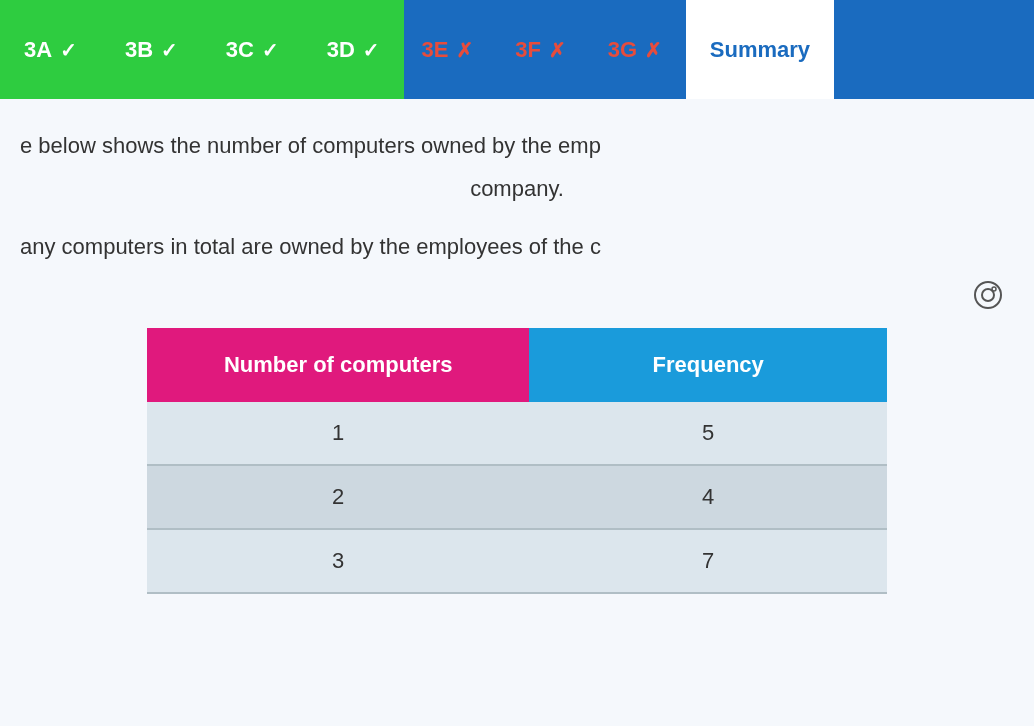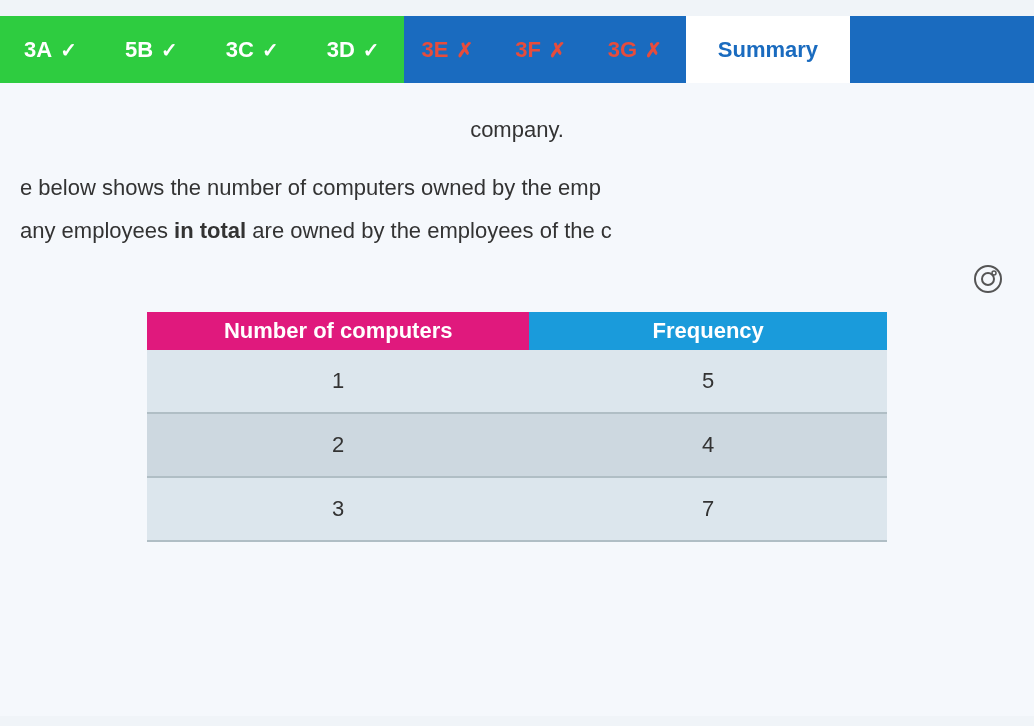--- a/index.html
+++ b/index.html
@@ -15,23 +15,22 @@
       font-family: Arial, sans-serif;
       overflow: hidden;
     }
 
     
     .top-bar {
       display: flex;
       align-items: center;
       background-color: #1a6bbf;
       padding: 0;
-      height: 67px;
+      height: 99px;
       gap: 0;
-      margin-top: 16px;
     }
 
     .tab {
       display: flex;
       align-items: center;
       justify-content: center;
       padding: 0 24px;
       height: 100%;
       font-size: 22px;
       font-weight: bold;
@@ -50,21 +49,21 @@
       font-size: 22px;
       padding-left: 18px;
     }
 
     .tab.summary {
       background-color: transparent;
       color: #1a6bbf;
       background-color: white;
       font-size: 22px;
       font-weight: bold;
-      padding: 0 32px;
+      padding: 0 24px;
       height: 100%;
     }
 
     .check-icon {
       font-size: 20px;
     }
 
     .x-icon {
       font-size: 20px;
       color: #e74c3c;
@@ -79,21 +78,21 @@
 
     .description-text {
       font-size: 22px;
       color: #333;
       text-align: left;
       margin-bottom: 10px;
       line-height: 1.5;
     }
 
     .description-text span.bold {
-      font-weight: bold;
+      font-weight: normal;
     }
 
     .camera-icon-container {
       display: flex;
       justify-content: flex-end;
       margin-bottom: 10px;
       padding-right: 10px;
     }
 
     .camera-icon {
@@ -107,21 +106,21 @@
       justify-content: center;
       margin-top: 10px;
     }
 
     table {
       border-collapse: collapse;
       width: 740px;
     }
 
     thead tr th {
-      padding: 6px 20px;
+      padding: 24px 20px;
       font-size: 22px;
       font-weight: bold;
       color: white;
       text-align: center;
     }
 
     th.col-number {
       background-color: #e0197d;
       width: 370px;
     }
@@ -149,21 +148,21 @@
   </style>
 </head>
 <body>
 
 <div class="top-bar">
   <div class="tab completed">
     <span>3A</span>
     <span class="check-icon">✓</span>
   </div>
   <div class="tab completed">
-    <span>5B</span>
+    <span>3B</span>
     <span class="check-icon">✓</span>
   </div>
   <div class="tab completed">
     <span>3C</span>
     <span class="check-icon">✓</span>
   </div>
   <div class="tab completed">
     <span>3D</span>
     <span class="check-icon">✓</span>
   </div>
@@ -179,25 +178,25 @@
     <span>3G</span>
     <span class="x-icon">✗</span>
   </div>
   <div class="tab summary">
     <span>Summary</span>
   </div>
 </div>
 
 <div class="content">
 
+  <p class="description-text">e below shows the number of computers owned by the emp</p>
   <p class="description-text" style="text-align:center; margin-bottom: 25px;">company.</p>
-  <p class="description-text">e below shows the number of computers owned by the emp</p>
 
   <p class="description-text" style="margin-bottom: 16px;">
-    <span>any employees </span><span class="bold">in total</span><span> are owned by the employees of the c</span>
+    <span>any computers </span><span class="bold">in total</span><span> are owned by the employees of the c</span>
   </p>
 
   <div class="camera-icon-container">
     <span class="camera-icon">
       <svg width="32" height="32" viewBox="0 0 32 32" fill="none" xmlns="http://www.w3.org/2000/svg">
         <circle cx="16" cy="16" r="13" stroke="#555" stroke-width="2" fill="none"></circle>
         <circle cx="16" cy="16" r="6" stroke="#555" stroke-width="2" fill="none"></circle>
         <circle cx="22" cy="10" r="2" stroke="#555" stroke-width="1.5" fill="none"></circle>
       </svg>
     </span>

